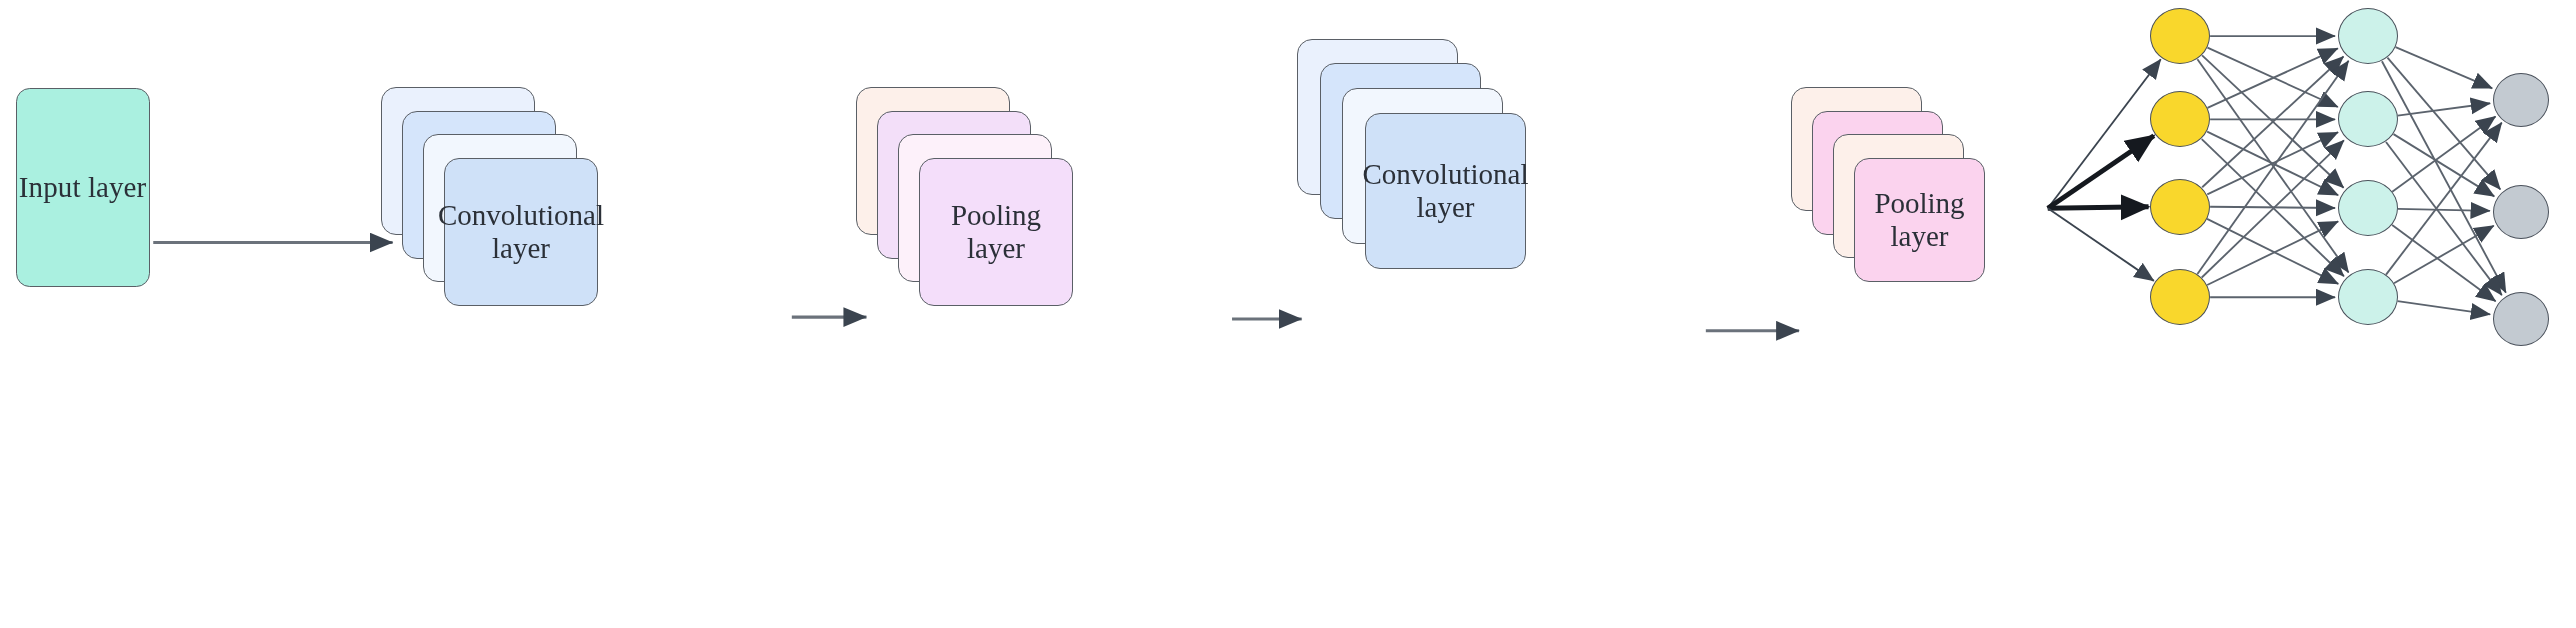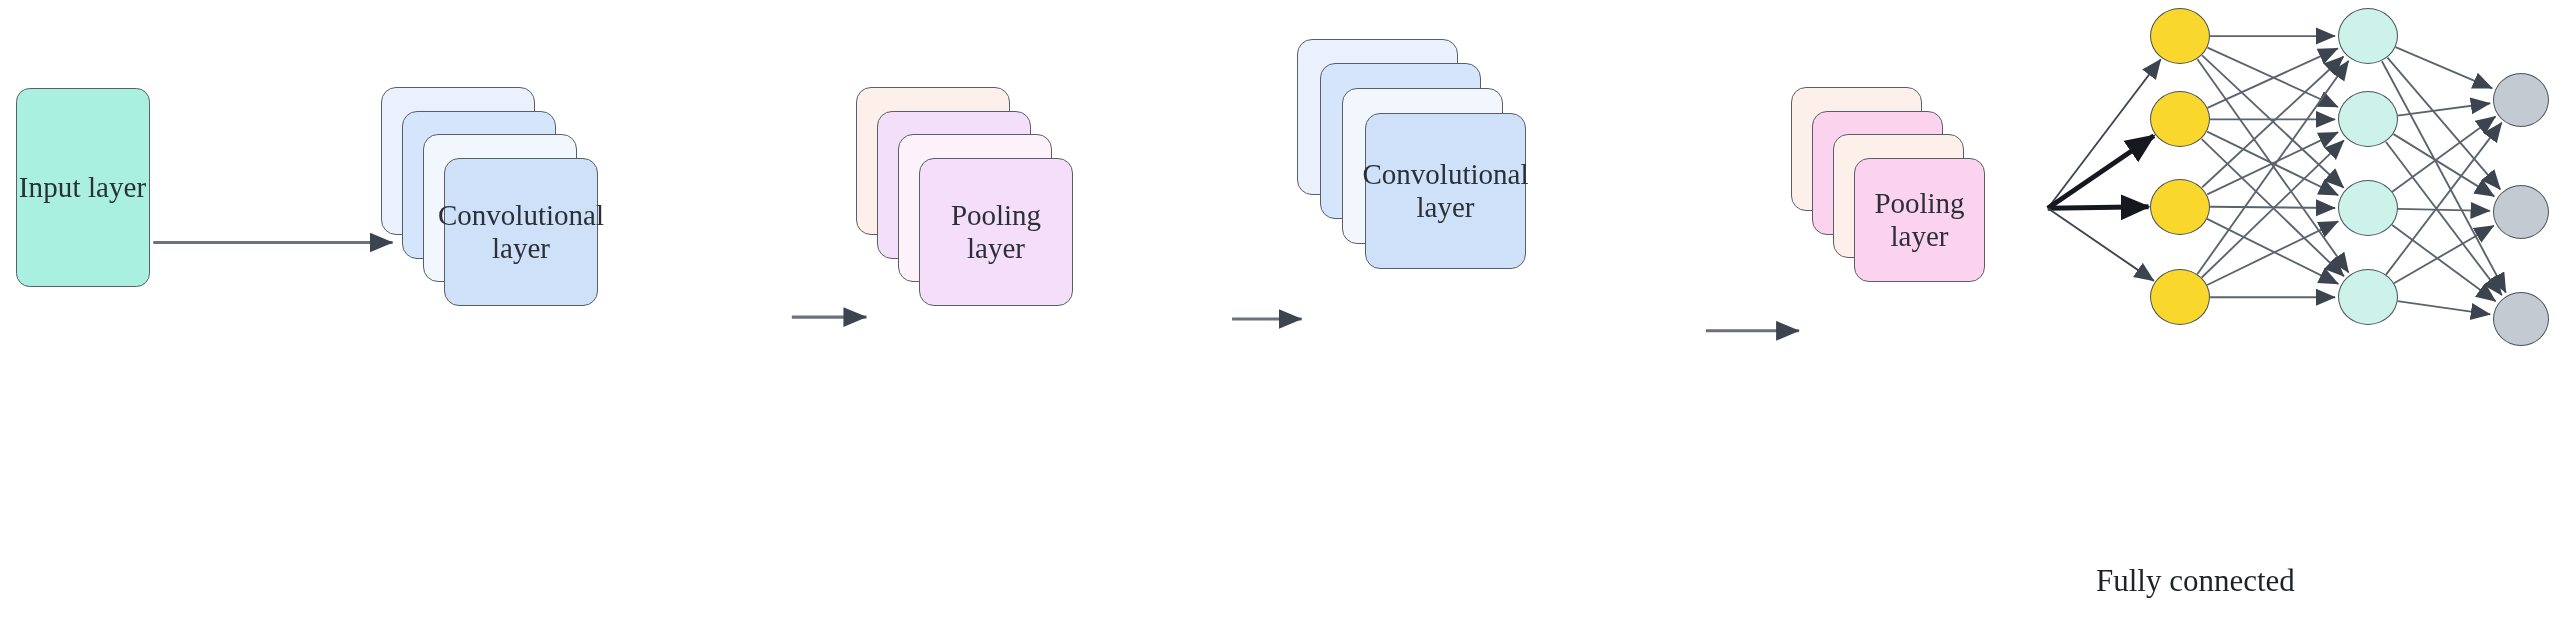--- a/index.html
+++ b/index.html
@@ -192,16 +192,15 @@
         <line x1="3835.864092210137" y1="228.46917515623164" x2="4022.135907789863" y2="474.73801668819806" stroke="#5b636d" stroke-width="3" marker-end="url(#ah-thin)"></line>
         <line x1="3845.9276998795785" y1="308.33515977844627" x2="4012.0723001204215" y2="187.24451066115276" stroke="#5b636d" stroke-width="3" marker-end="url(#ah-thin)"></line>
         <line x1="3854.9898818446177" y1="335.9347662870634" x2="4003.0101181553823" y2="339.0449127066961" stroke="#5b636d" stroke-width="3" marker-end="url(#ah-thin)"></line>
         <line x1="3845.7743808484374" y1="361.86602031425053" x2="4012.2256191515626" y2="484.54993576587447" stroke="#5b636d" stroke-width="3" marker-end="url(#ah-thin)"></line>
         <line x1="3835.9817353457565" y1="441.61599264661305" x2="4022.0182646542435" y2="197.17496403498228" stroke="#5b636d" stroke-width="3" marker-end="url(#ah-thin)"></line>
         <line x1="3848.735009014567" y1="455.49445518297074" x2="4009.264990985433" y2="362.9947957913125" stroke="#5b636d" stroke-width="3" marker-end="url(#ah-thin)"></line>
         <line x1="3854.538591616556" y1="484.2978560882938" x2="4003.461408383444" y2="505.56523399674325" stroke="#5b636d" stroke-width="3" marker-end="url(#ah-thin)"></line>
       </g>
   </svg>
 
-  <div class="caption" id="fc-caption" style="left: 2096px; top: 563px;">Fully connected</div>
 
 </div>
 
 
 </body></html>

